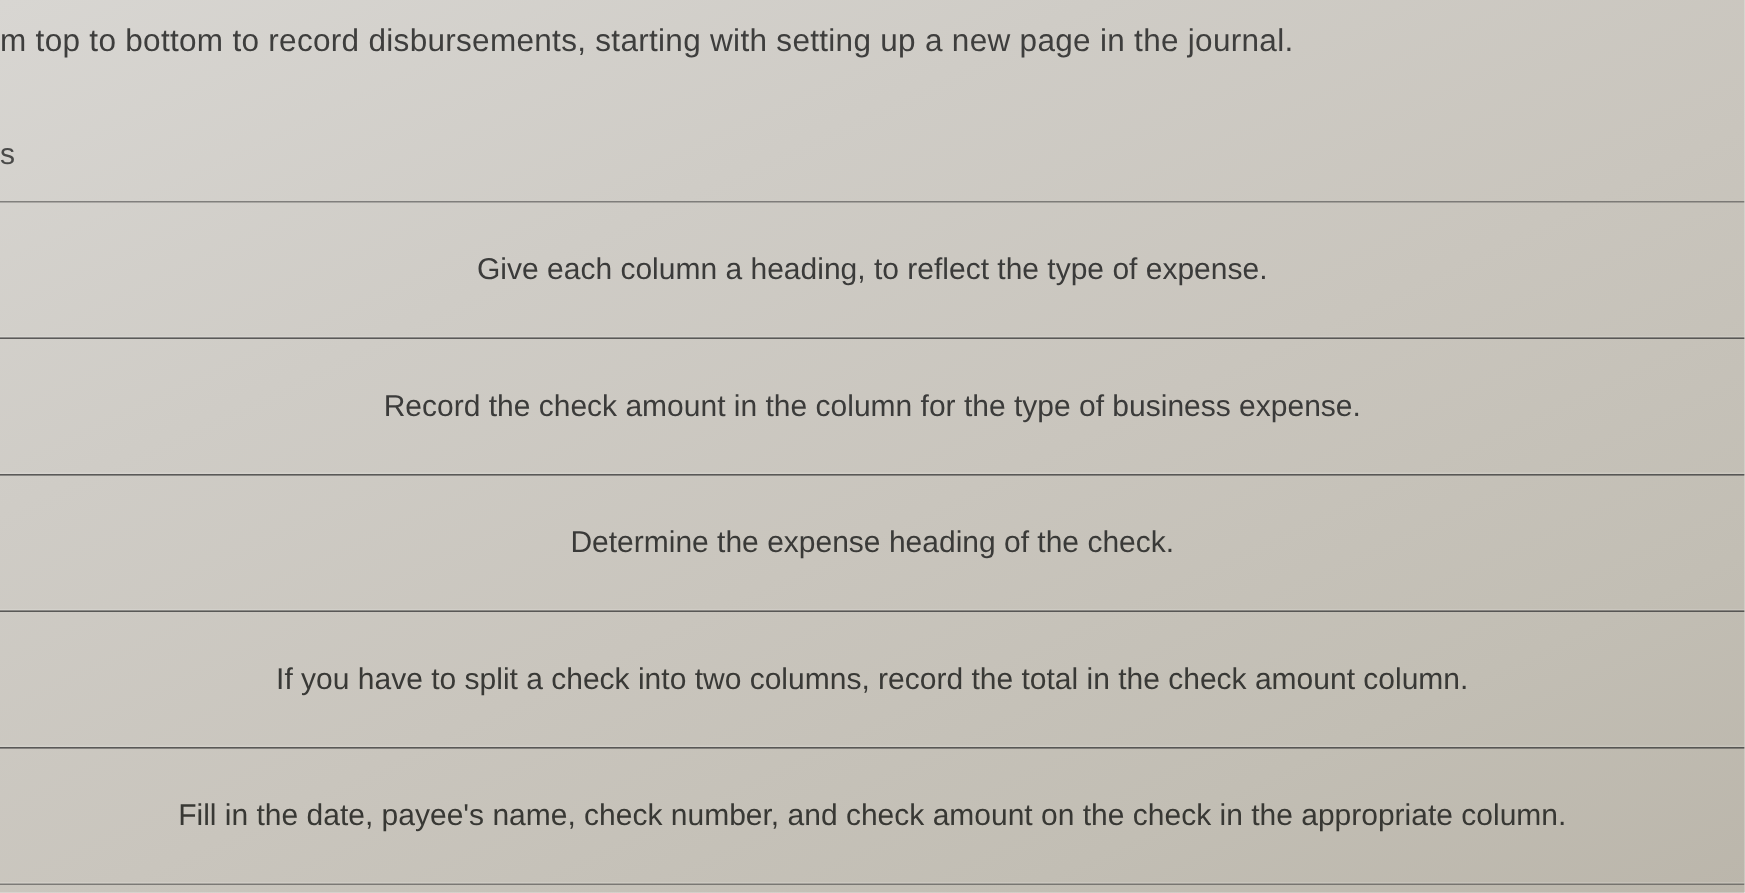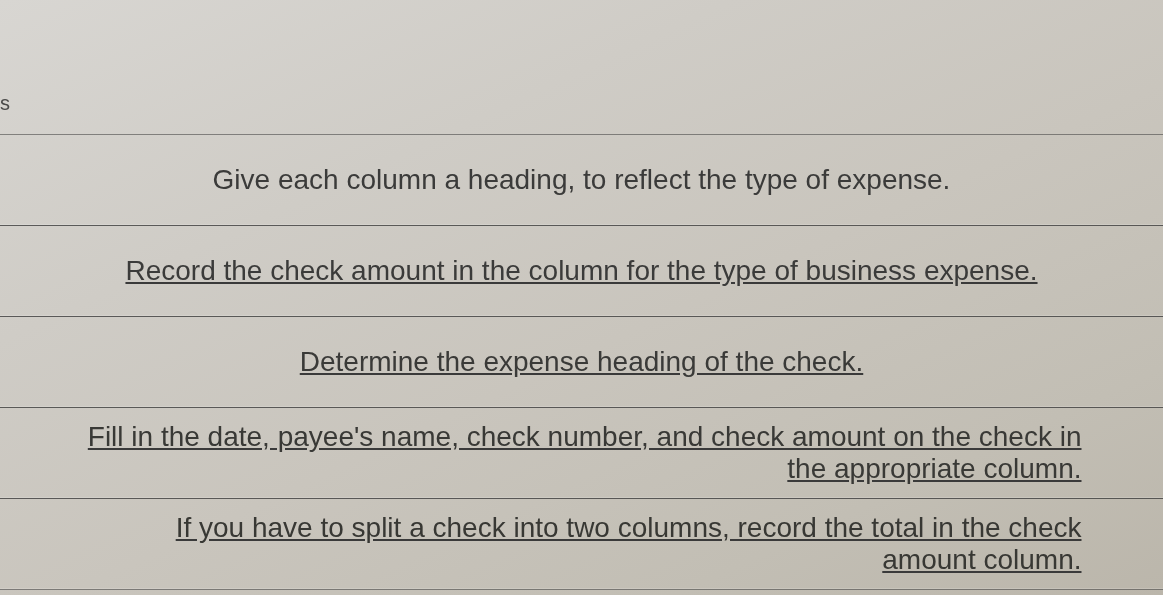--- a/index.html
+++ b/index.html
@@ -45,58 +45,58 @@
     border-bottom: 1px solid rgba(60,60,60,0.55);
     margin-bottom: 0px;
     display: flex;
     align-items: center;
     justify-content: center;
     box-sizing: border-box;
     position: relative;
   }
   .row + .row {
     margin-top: -1px;
-    text-decoration: underline;
   }
   .row .text {
-    font-size: 28px;
+    font-size: 20px;
     color: #3b3b3a;
-    text-align: right;
+    text-align: center;
     max-width: 1000px;
     padding: 0 20px;
   }
   
   .row:nth-child(3) .text { color: #3a3a38; }
   .row:nth-child(4) .text { color: #393936; }
   .row:nth-child(5) .text { color: #383834; }
   
   .row::after {
     content: "";
     position: absolute;
     left: 0; right: 0; bottom: 0;
     height: 1px;
     background: rgba(255,255,255,0.15);
   }
 </style>
 </head>
 <body>
 
 <div class="page">
+  <div class="intro">m top to bottom to record disbursements, starting with setting up a new page in the journal.</div>
   <div class="sub">s</div>
 
   <div class="rows">
     <div class="row">
       <div class="text">Give each column a heading, to reflect the type of expense.</div>
     </div>
     <div class="row">
       <div class="text">Record the check amount in the column for the type of business expense.</div>
     </div>
     <div class="row">
       <div class="text">Determine the expense heading of the check.</div>
     </div>
     <div class="row">
-      <div class="text">Fill in the date, payee's name, check number, and check amount on the check in the appropriate column.</div>
+      <div class="text">If you have to split a check into two columns, record the total in the check amount column.</div>
     </div>
     <div class="row">
-      <div class="text">If you have to split a check into two columns, record the total in the check amount column.</div>
+      <div class="text">Fill in the date, payee's name, check number, and check amount on the check in the appropriate column.</div>
     </div>
   </div>
 </div>
 
 </body></html>

